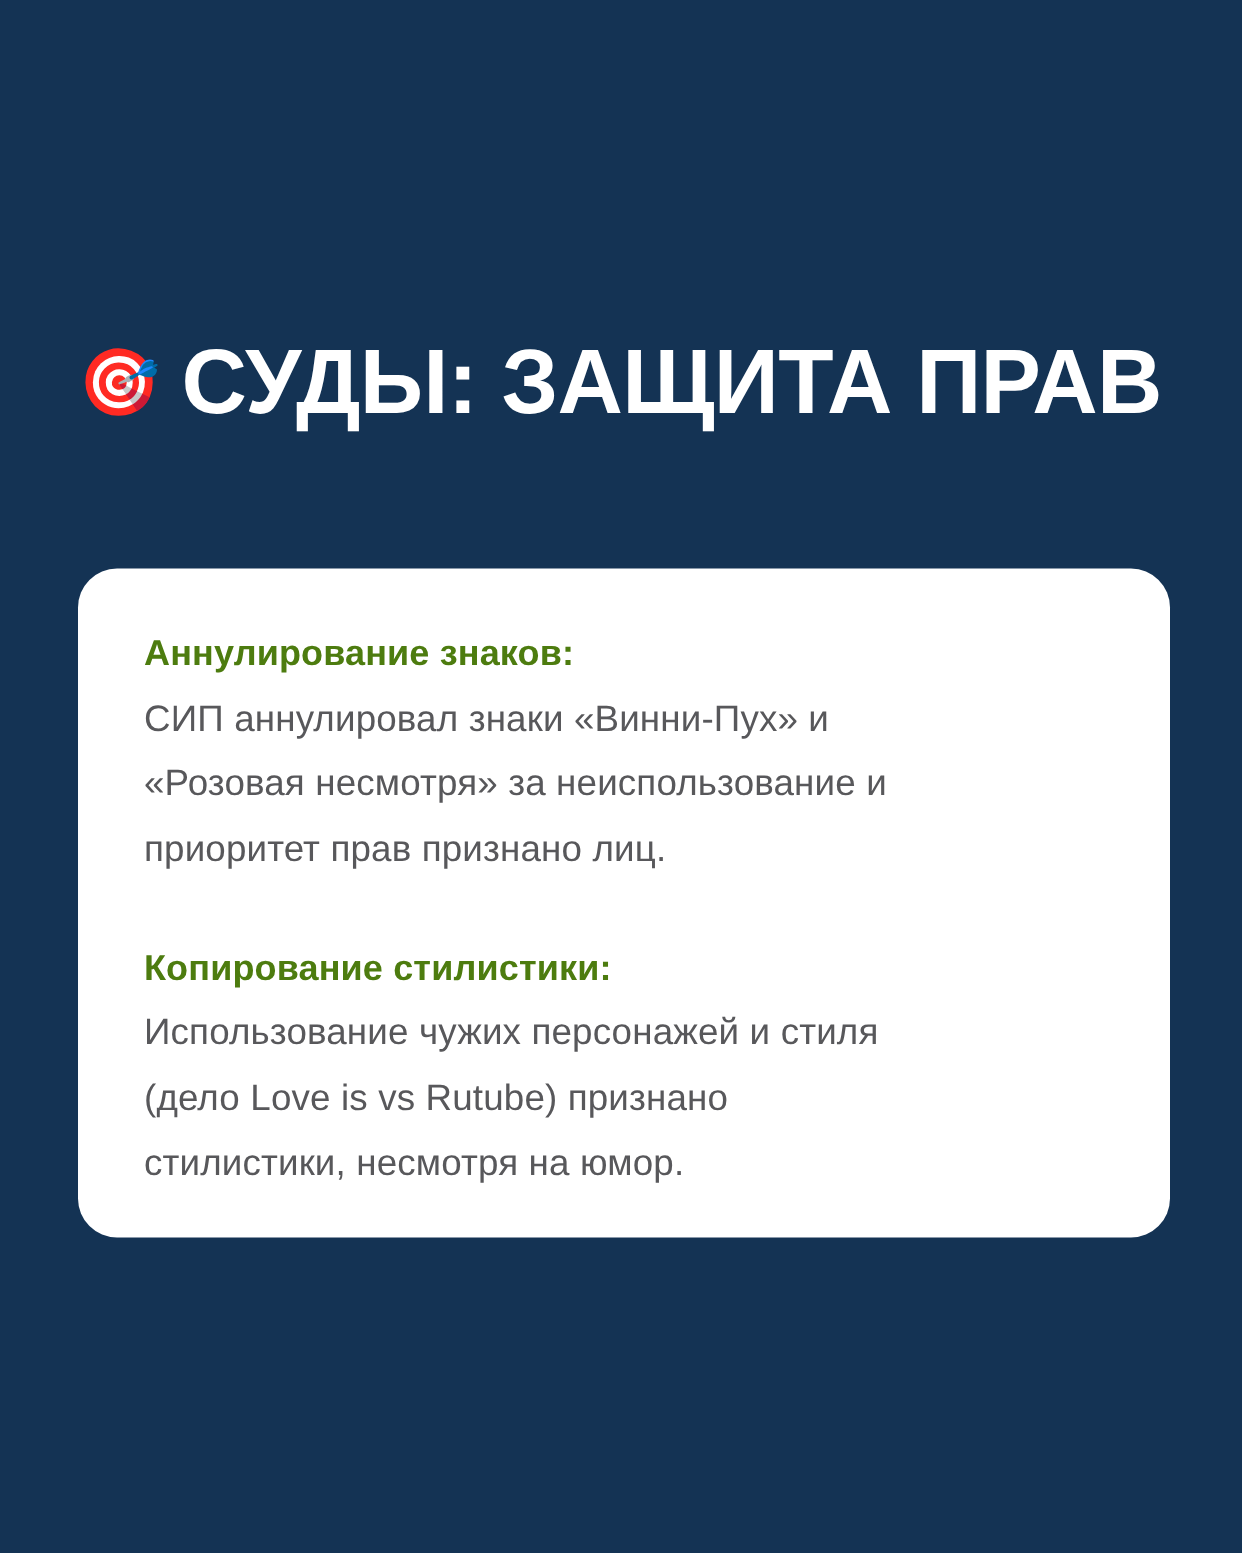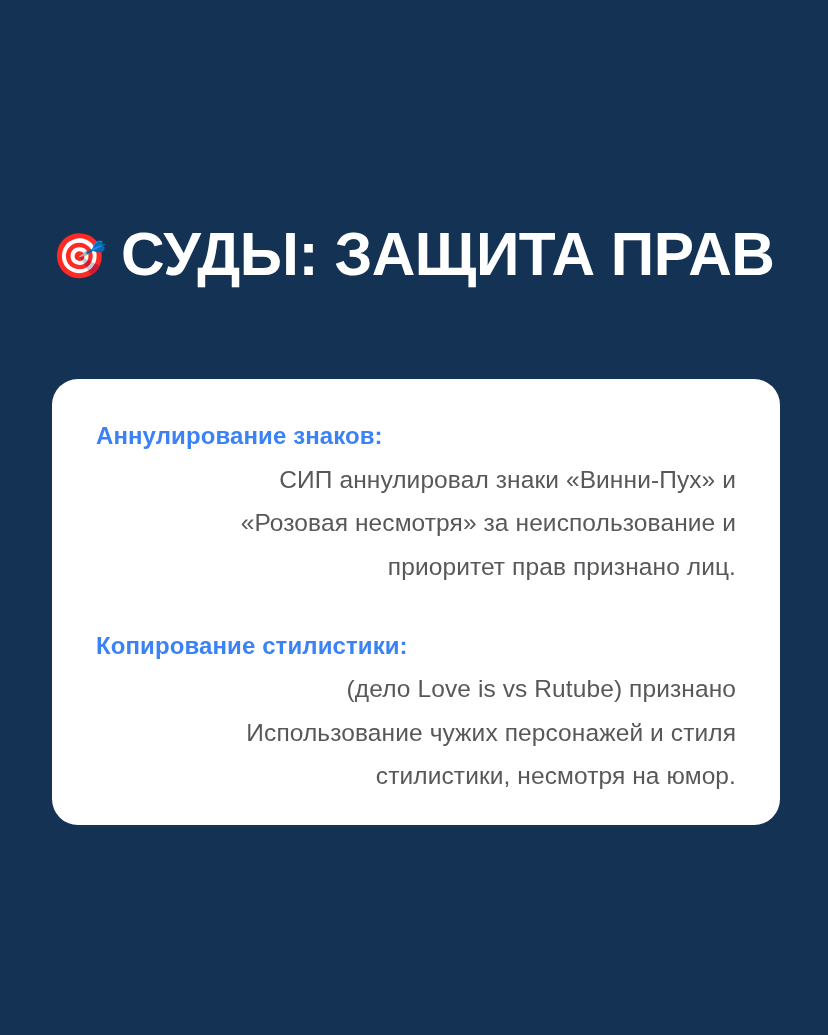--- a/index.html
+++ b/index.html
@@ -76,34 +76,33 @@
     margin: 0;
   }
 
   .block + .block {
     margin-top: 36px;
   }
 
   .block-heading {
     font-size: 24px;
     font-weight: 700;
-    color: #3b82f6;
+    color: #4d7c0f;
     line-height: 1.78;
     margin: 0 0 0 0;
     letter-spacing: 0.1px;
   }
 
   .block-body {
     font-size: 24.5px;
     font-weight: 400;
     color: #58585b;
     line-height: 1.78;
     margin: 0;
     letter-spacing: 0.1px;
-    text-align: right;
   }
 
   .block-body .line {
     display: block;
   }
 </style>
 </head>
 <body>
 
 <div class="slide">
@@ -121,22 +120,22 @@
         <div class="block-body">
           <span class="line">СИП аннулировал знаки «Винни-Пух» и</span>
           <span class="line">«Розовая несмотря» за неиспользование и</span>
           <span class="line">приоритет прав признано лиц.</span>
         </div>
       </div>
 
       <div class="block">
         <div class="block-heading">Копирование стилистики:</div>
         <div class="block-body">
+          <span class="line">Использование чужих персонажей и стиля</span>
           <span class="line">(дело Love is vs Rutube) признано</span>
-          <span class="line">Использование чужих персонажей и стиля</span>
           <span class="line">стилистики, несмотря на юмор.</span>
         </div>
       </div>
 
     </div>
   </div>
 
 </div>
 
 </body></html>

